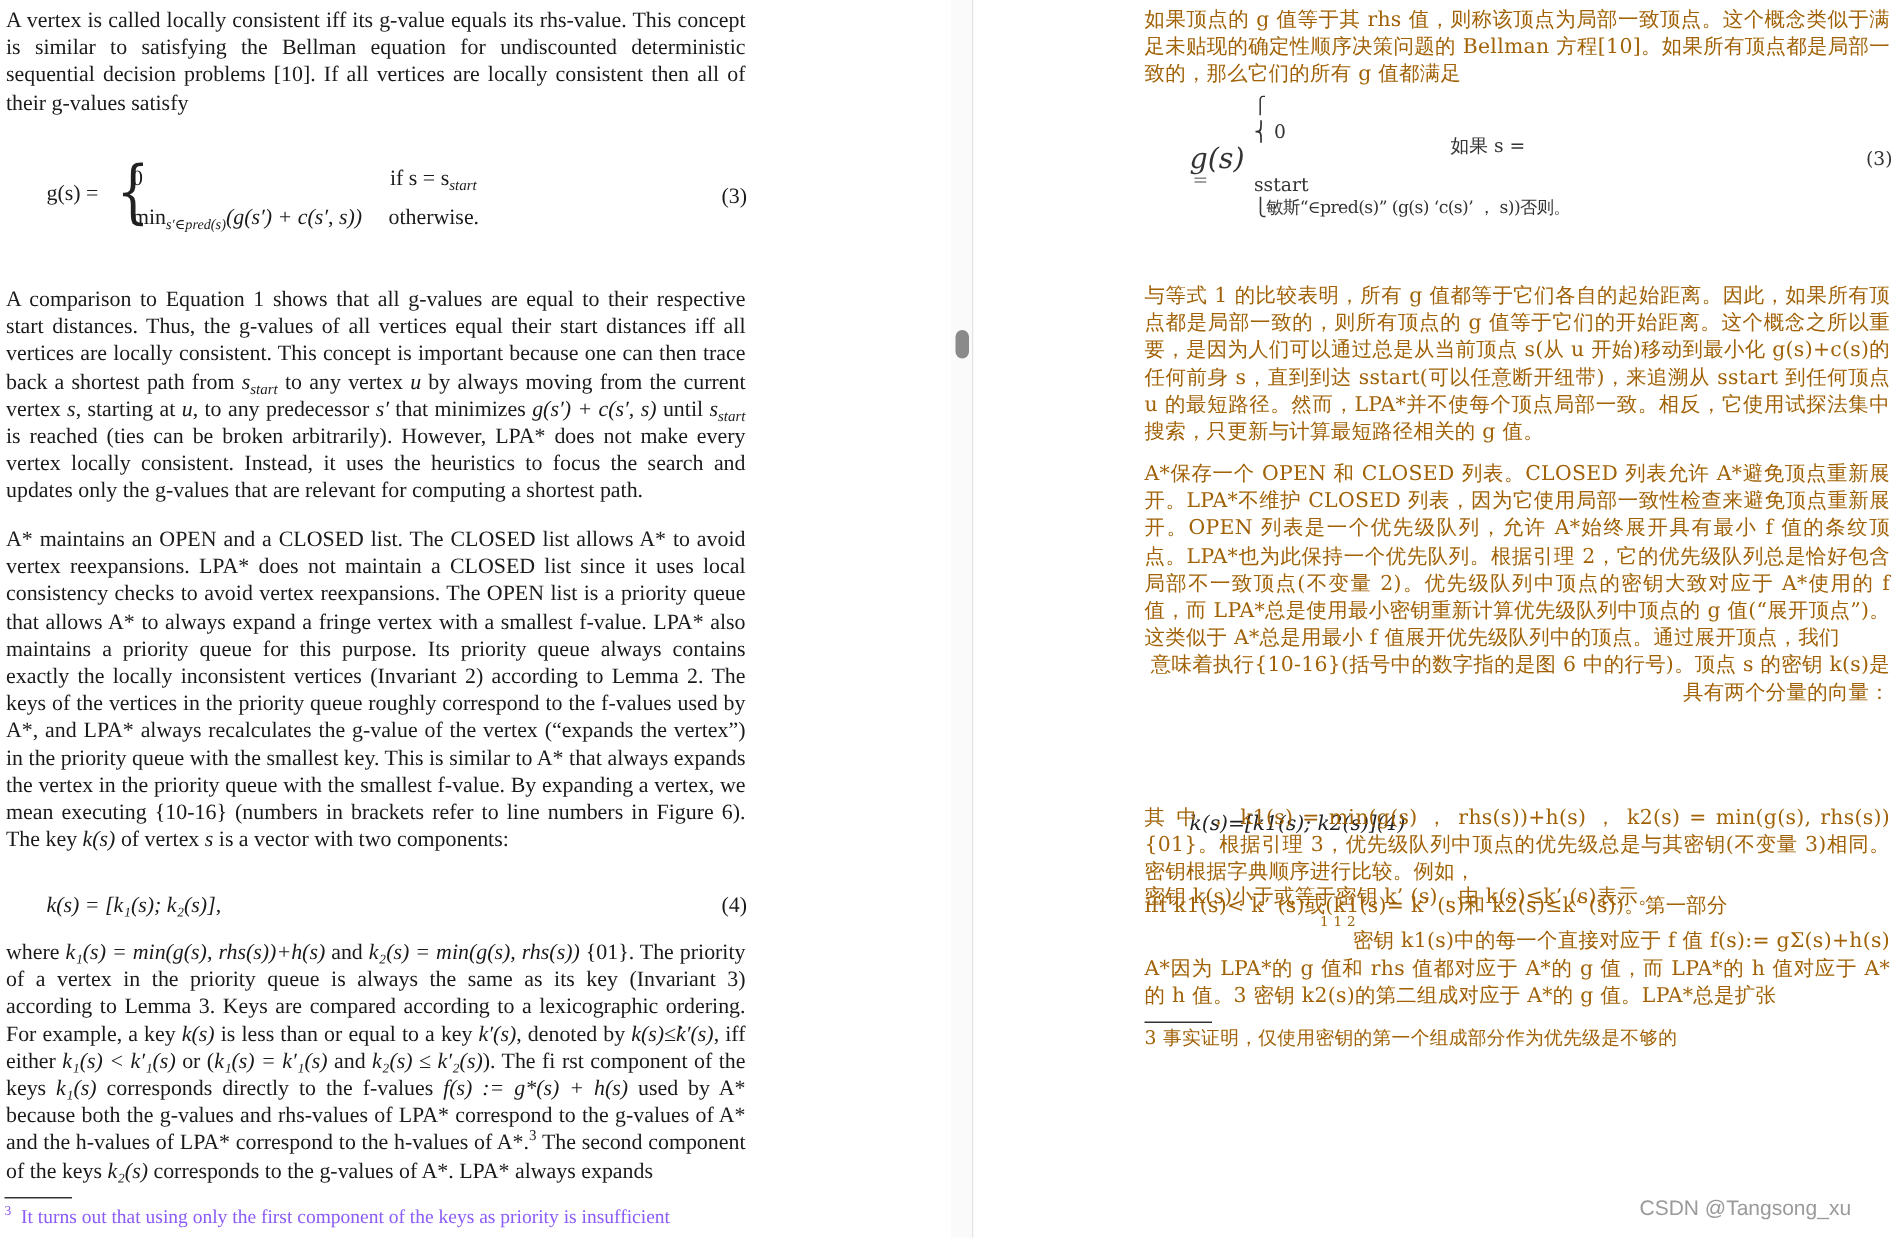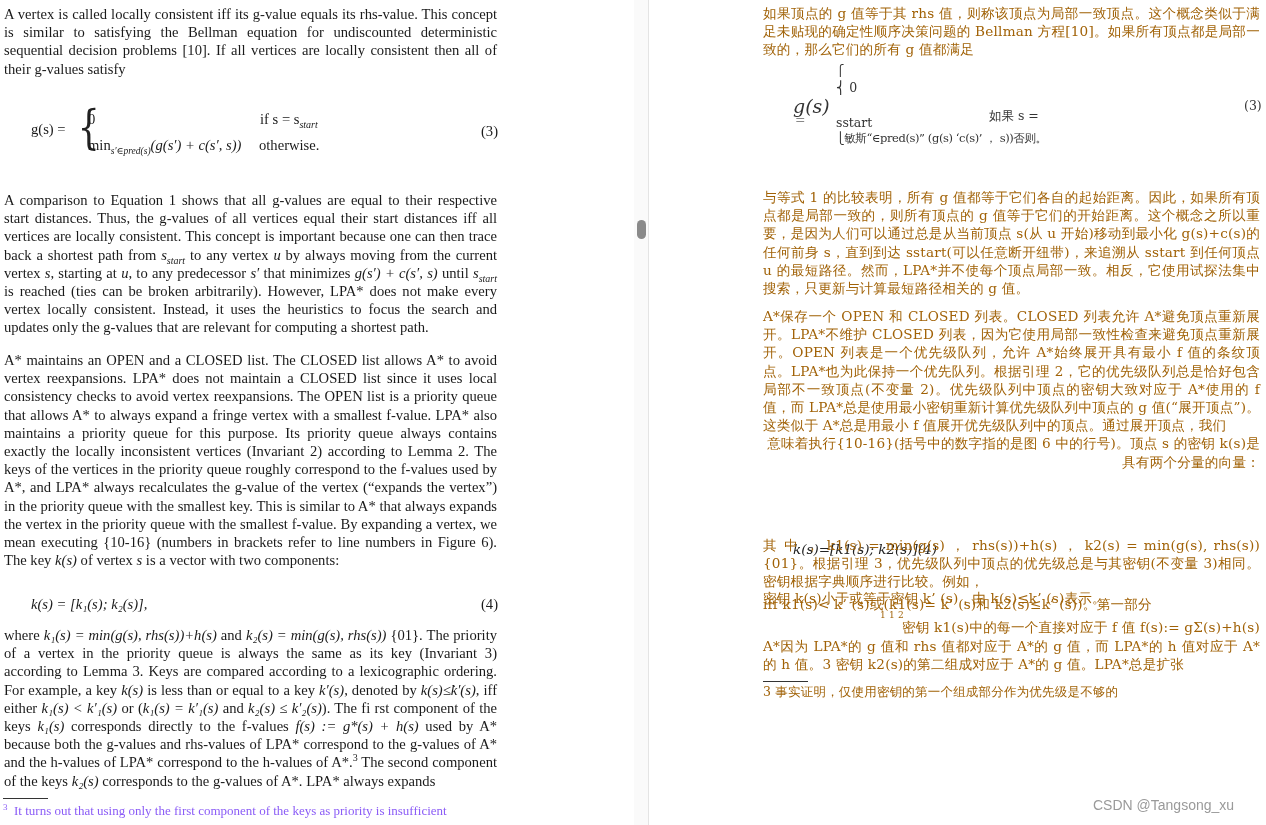--- a/index.html
+++ b/index.html
@@ -77,21 +77,21 @@
 <div id="right-pane" class="pane"></div>
 
 <div class="zh" style="top:4px;">
   <p>如果顶点的 g 值等于其 rhs 值，则称该顶点为局部一致顶点。这个概念类似于满足未贴现的确定性顺序决策问题的 Bellman 方程[10]。如果所有顶点都是局部一致的，那么它们的所有 g 值都满足</p>
 </div>
 
 <div class="zh-eq" style="left:836px; top:64px; font-size:11px;">⎧</div>
 <div class="zh-eq" style="left:836px; top:80px;"><span>⎨</span> <span>0</span></div>
 <div class="zh-eq zh-eq-it" style="left:793px; top:95px; font-size:19px;">g(s)</div>
 <div class="zh-eq" style="left:795px; top:112px; color:#888;">=</div>
-<div class="zh-eq" style="left:989px; top:89px;margin-top:19px;">如果 s =</div>
+<div class="zh-eq" style="left:967px; top:89px;">如果 s =</div>
 <div class="zh-eq" style="left:836px; top:115px;">sstart</div>
 <div class="zh-eq" style="left:836px; top:131px; font-size:11.5px; letter-spacing:-0.4px;">⎩敏斯“∈pred(s)” (g(s) ‘c(s)’ ， s))否则。</div>
 <div class="zh-eq" style="left:1244px; top:98px;">(3)</div>
 
 <div class="zh" style="top:188px;">
   <p>与等式 1 的比较表明，所有 g 值都等于它们各自的起始距离。因此，如果所有顶点都是局部一致的，则所有顶点的 g 值等于它们的开始距离。这个概念之所以重要，是因为人们可以通过总是从当前顶点 s(从 u 开始)移动到最小化 g(s)+c(s)的任何前身 s，直到到达 sstart(可以任意断开纽带)，来追溯从 sstart 到任何顶点 u 的最短路径。然而，LPA*并不使每个顶点局部一致。相反，它使用试探法集中搜索，只更新与计算最短路径相关的 g 值。</p>
 </div>
 
 <div class="zh" style="top:307px;">
   <p>A*保存一个 OPEN 和 CLOSED 列表。CLOSED 列表允许 A*避免顶点重新展开。LPA*不维护 CLOSED 列表，因为它使用局部一致性检查来避免顶点重新展开。OPEN 列表是一个优先级队列，允许 A*始终展开具有最小 f 值的条纹顶点。LPA*也为此保持一个优先队列。根据引理 2，它的优先级队列总是恰好包含局部不一致顶点(不变量 2)。优先级队列中顶点的密钥大致对应于 A*使用的 f 值，而 LPA*总是使用最小密钥重新计算优先级队列中顶点的 g 值(“展开顶点”)。这类似于 A*总是用最小 f 值展开优先级队列中的顶点。通过展开顶点，我们</p>

